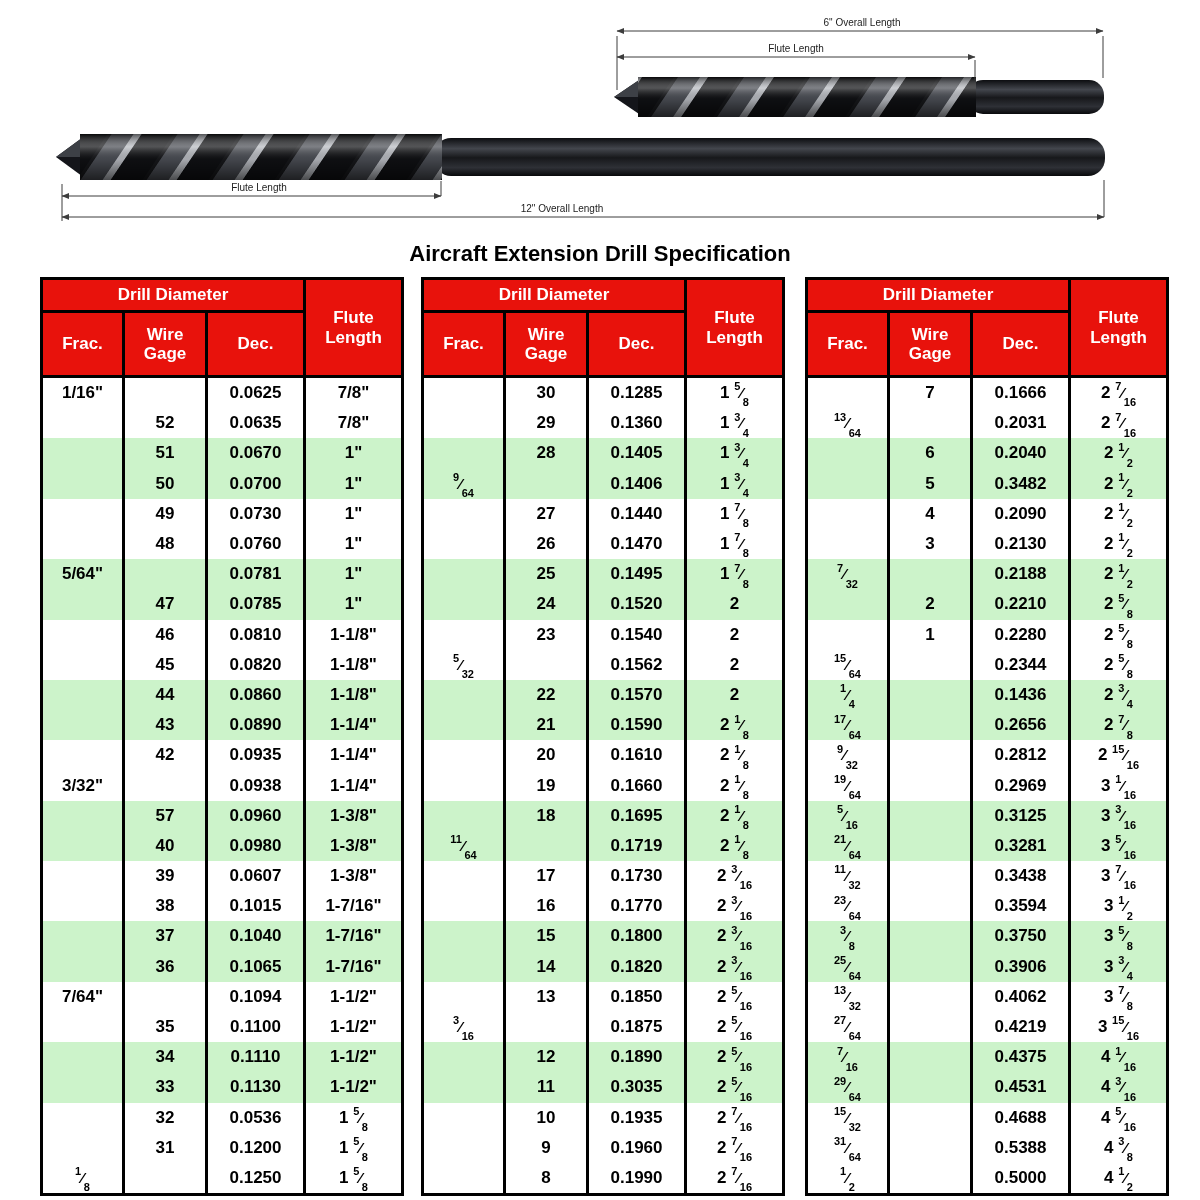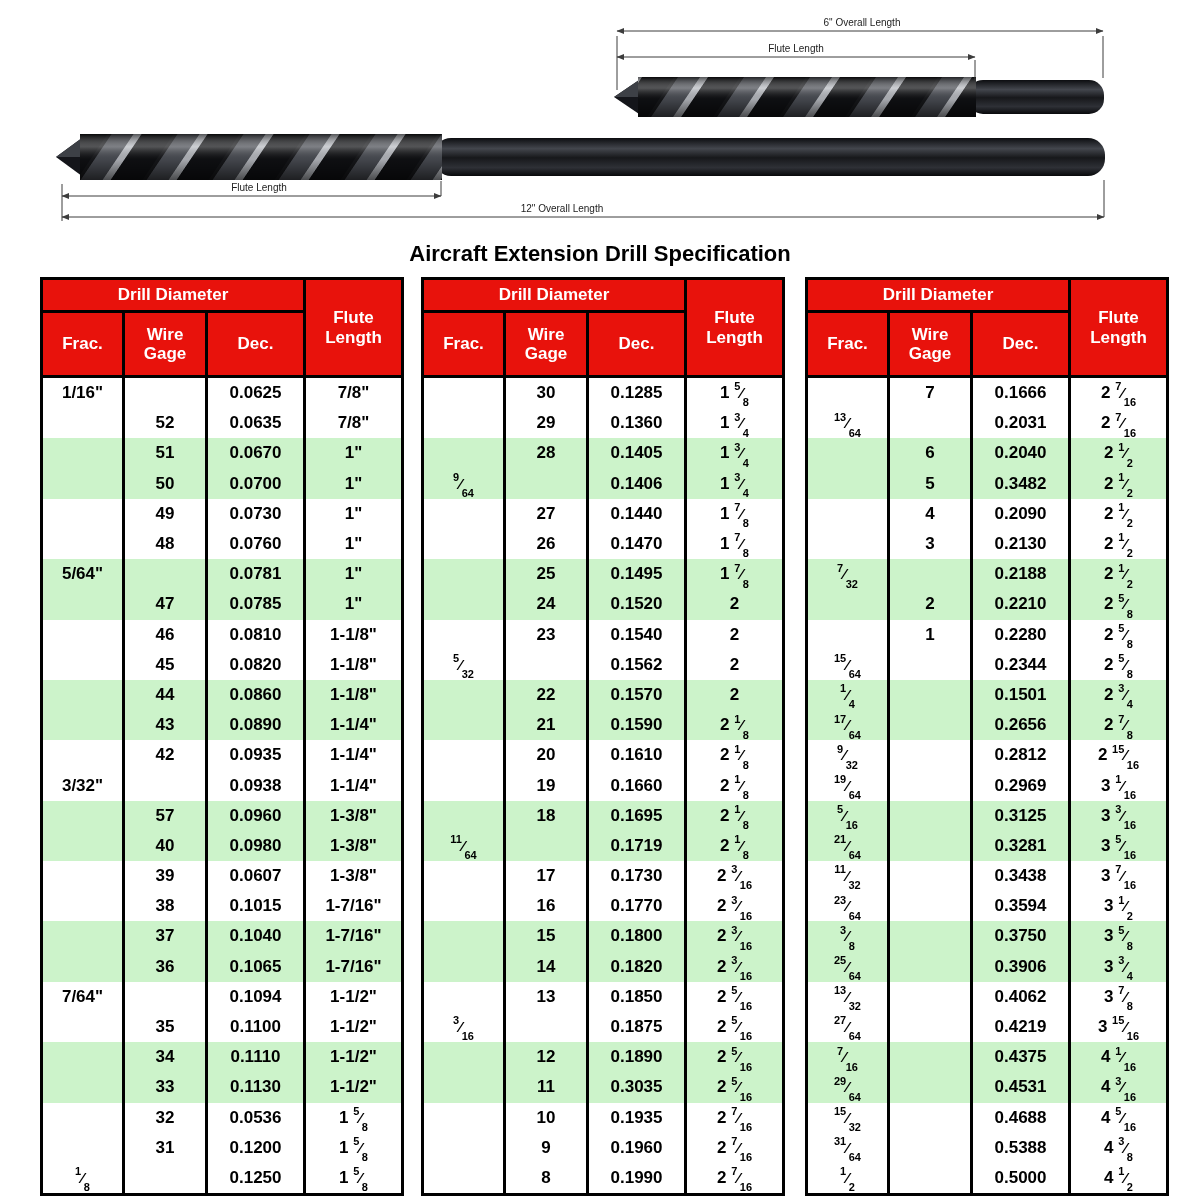--- a/index.html
+++ b/index.html
@@ -566,21 +566,21 @@
             </tr>
             <tr>
               <td><sup>15</sup><span class="sl">⁄</span><sub>64</sub></td>
               <td></td>
               <td>0.2344</td>
               <td>2 <sup>5</sup><span class="sl">⁄</span><sub>8</sub></td>
             </tr>
             <tr class="shaded">
               <td><sup>1</sup><span class="sl">⁄</span><sub>4</sub></td>
               <td></td>
-              <td>0.1501</td>
+              <td>0.1436</td>
               <td>2 <sup>3</sup><span class="sl">⁄</span><sub>4</sub></td>
             </tr>
             <tr class="shaded">
               <td><sup>17</sup><span class="sl">⁄</span><sub>64</sub></td>
               <td></td>
               <td>0.2656</td>
               <td>2 <sup>7</sup><span class="sl">⁄</span><sub>8</sub></td>
             </tr>
             <tr>
               <td><sup>9</sup><span class="sl">⁄</span><sub>32</sub></td>

